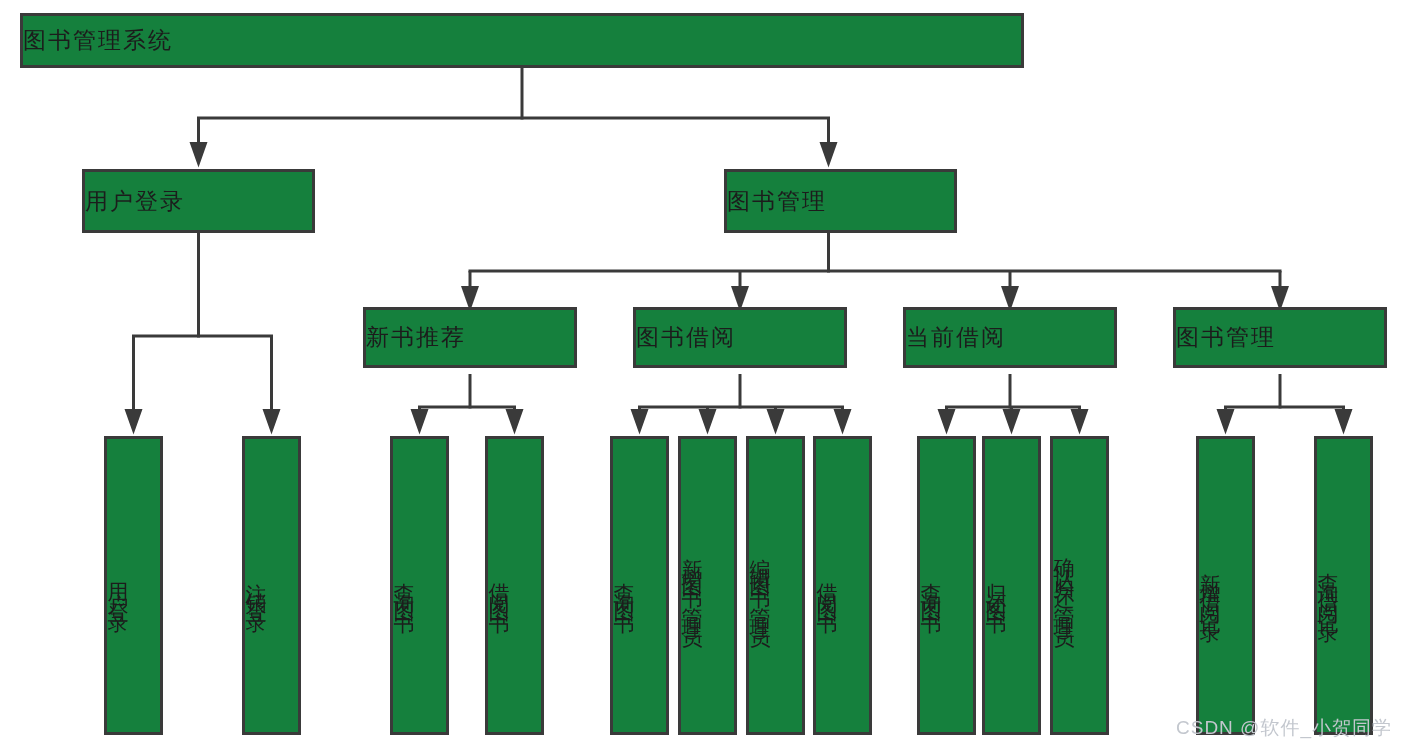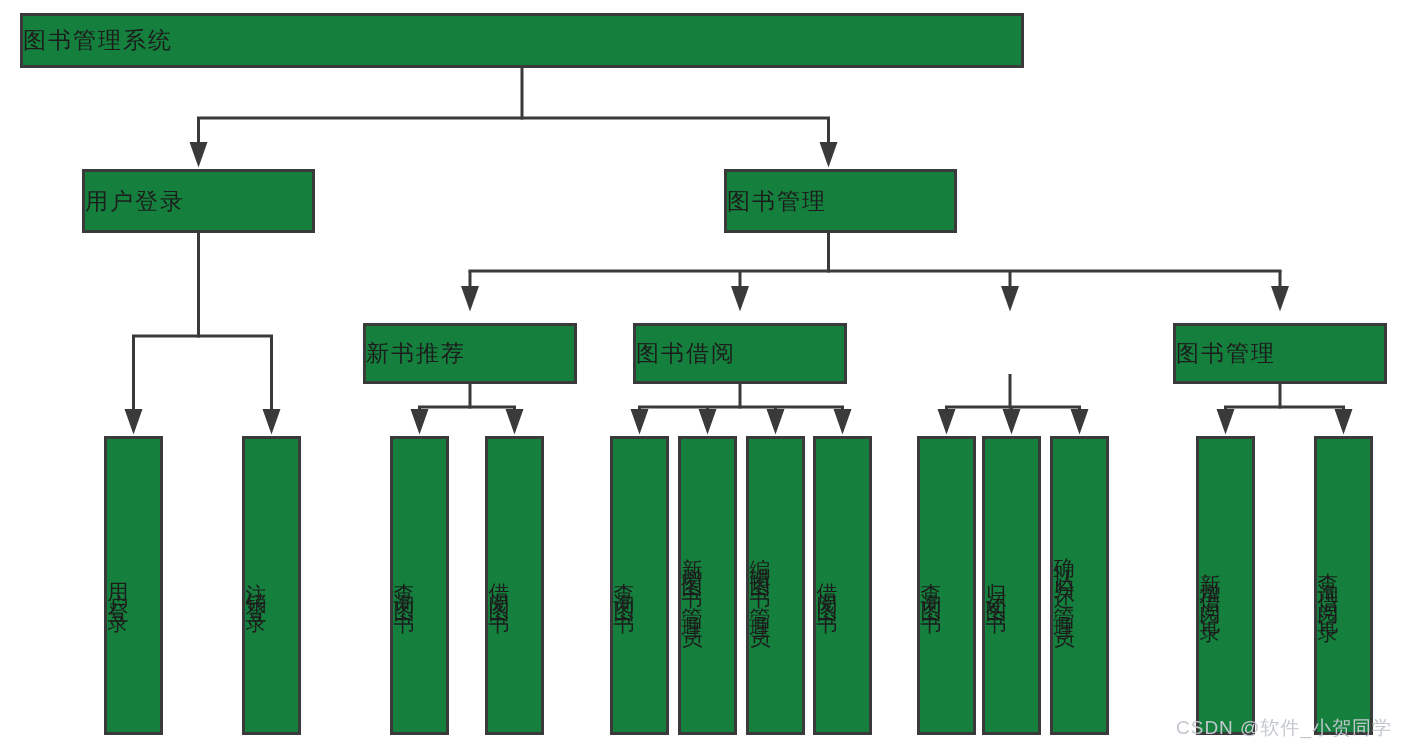--- a/index.html
+++ b/index.html
@@ -38,21 +38,21 @@
     writing-mode:vertical-rl;
     text-orientation:mixed;
     font-size:21px;
     letter-spacing:10px;
     line-height:1.1;
     white-space:nowrap;
   }
   .root-box{left:20px;top:13px;width:1004px;height:55px;}
   .l2{width:233px;height:64px;top:169px;}
   .l2.a{left:82px;}  .l2.b{left:724px;}
-  .l3{width:214px;height:61px;top:323px;}
+  .l3{width:214px;height:61px;top:307px;}
   .l3.a{left:363px;} .l3.b{left:633px;font-family:Liberation Mono, monospace;} .l3.c{left:903px;} .l3.d{left:1173px;}
   .leaf{width:59px;height:299px;top:436px;}
   .lf1{left:104px;} .lf2{left:242px;}
   .lf3{left:390px;} .lf4{left:485px;}
   .lf5{left:610px;} .lf6{left:678px;} .lf7{left:746px;} .lf8{left:813px;}
   .lf9{left:917px;} .lf10{left:982px;} .lf11{left:1050px;}
   .lf12{left:1196px;} .lf13{left:1314px;}
   .watermark{
     position:absolute;
     left:1176px;top:715px;
@@ -154,20 +154,23 @@
   <div class="node l2 b">
     <span class="lbl">图书管理</span>
   </div>
 
   <div class="node l3 a">
     <span class="lbl">新书推荐</span>
   </div>
   <div class="node l3 b">
     <span class="lbl">图书借阅</span>
   </div>
+  <div class="node l3 c">
+    <span class="lbl">当前借阅</span>
+  </div>
   <div class="node l3 d">
     <span class="lbl">图书管理</span>
   </div>
 
   <div class="node leaf lf1">
     <span class="lbl">用户登录</span>
   </div>
   <div class="node leaf lf2">
     <span class="lbl">注销登录</span>
   </div>

